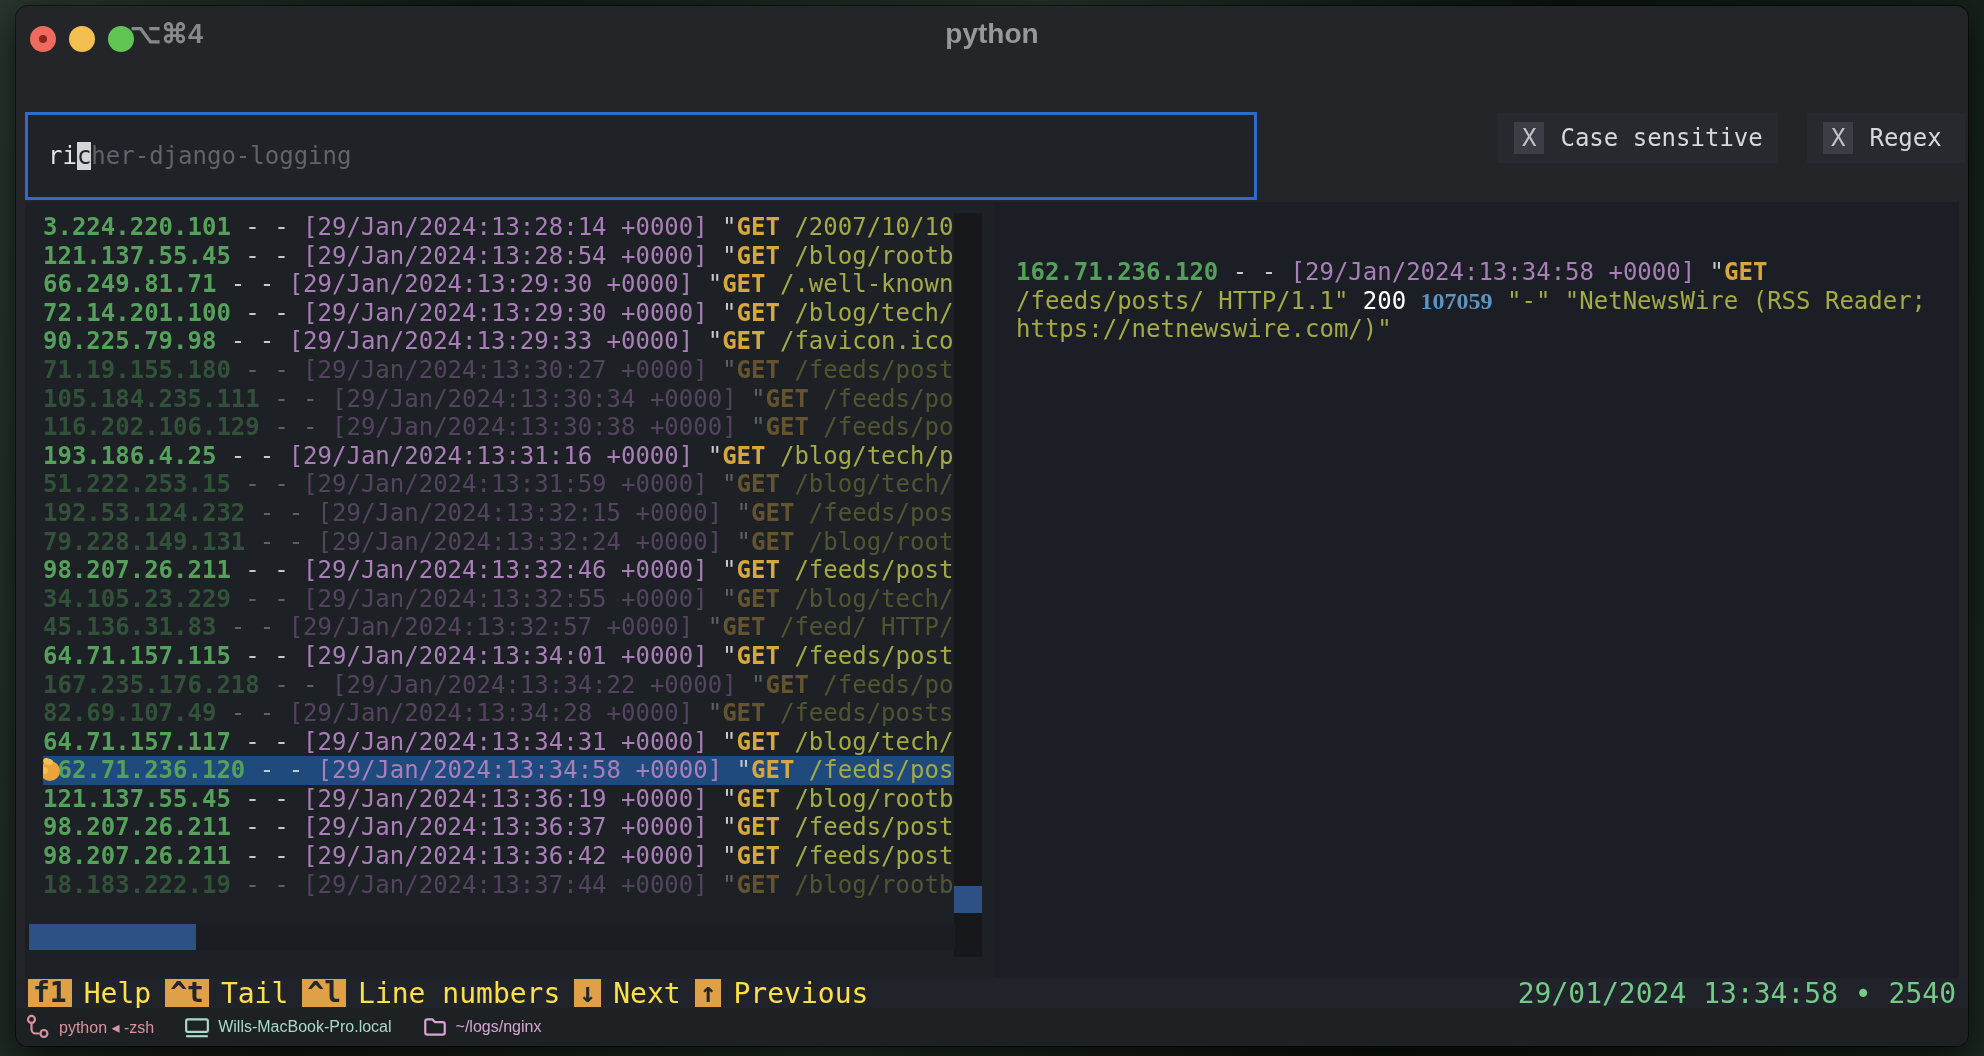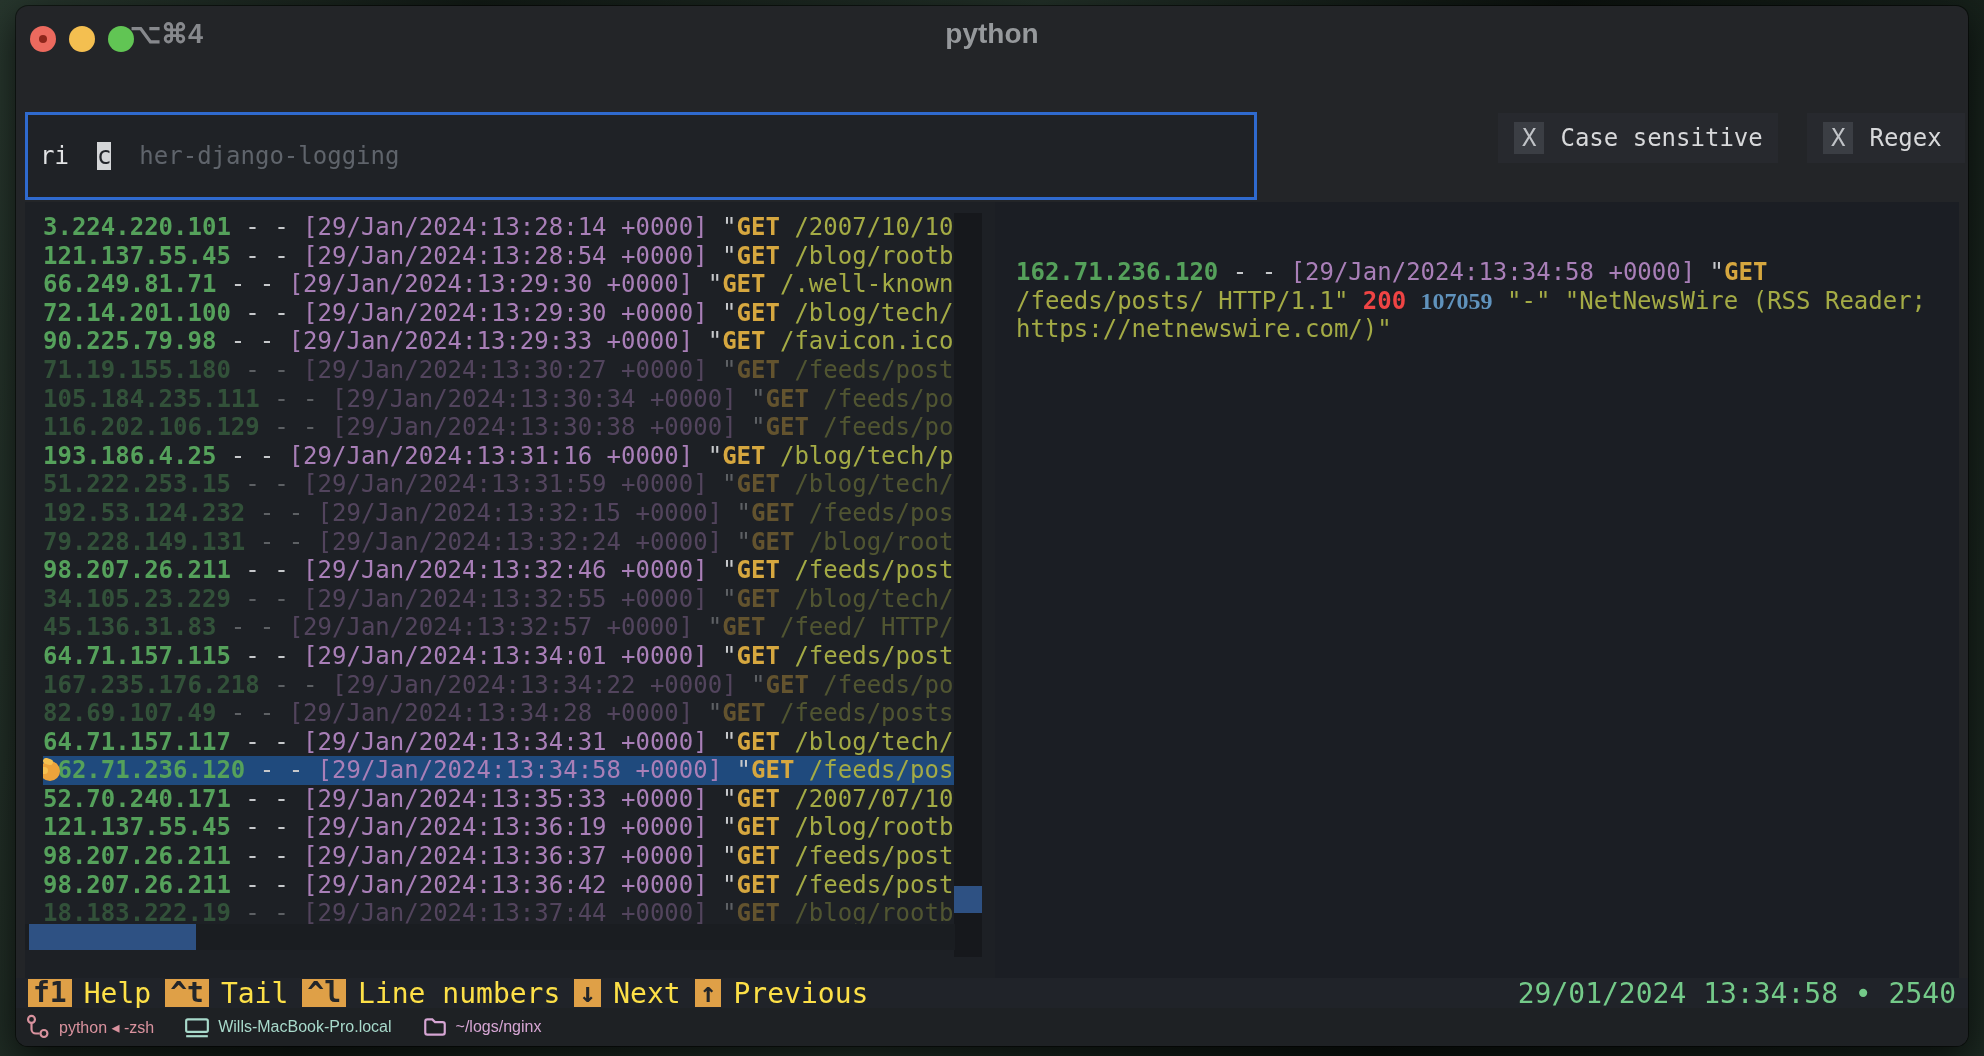--- a/index.html
+++ b/index.html
@@ -25,23 +25,22 @@
     position:absolute; left:114px; top:0; height:52px; line-height:56px;
     font-family:"Liberation Sans", sans-serif; font-weight:700; font-size:27px; color:#87898d;
   }
   .tb-title {
     position:absolute; left:0; right:0; top:0; height:52px; line-height:56px; text-align:center;
     font-family:"Liberation Sans", sans-serif; font-weight:700; font-size:28px; color:#96999c;
   }
   
   #searchbox {
     position:absolute; left:9px; top:106px; width:1232px; height:88px;
-    background:#1f2226; border:3px solid #2f6ace; display:flex; align-items:center; padding-left:12px;
+    background:#1f2226; border:3px solid #2f6ace; display:flex; align-items:center; padding-left:20px;
     font-size:24px;
-    gap:28px;
   }
   .s-typed { color:#e2e3e5; white-space:pre; }
   .s-cursor { background:#d4d6d8; color:#22252a; white-space:pre; }
   .s-suggest { color:#5f646b; white-space:pre; }
   .toggle-btn {
     position:absolute; top:107px; height:50px; background:#27292e;
     display:flex; align-items:center; font-size:24px; color:#d7d8da;
   }
   #toggle-case { left:1482px; width:280px; }
   #toggle-regex { left:1791px; width:158px; }
@@ -54,21 +53,21 @@
   #rows { position:absolute; left:18px; top:11px; width:912px; height:726px; overflow:hidden; }
   .lrow { position:relative; height:28.6px; line-height:28.6px; font-size:24px; white-space:pre; overflow:hidden; }
   .lrow.dim { opacity:.38; }
   .lrow.selected { background:#1f4a7d; }
   .pointer { position:absolute; left:-16px; top:1px; }
   .c-ip { color:#55a15b; font-weight:bold; }
   .c-sep { color:#c6c8cb; }
   .c-date { color:#a97fb8; }
   .c-method { color:#d6a73f; font-weight:bold; }
   .c-path { color:#a4ab45; }
-  .c-status { color:#ef4444; font-weight:bold; }
+  .c-status { color:#ffffff; font-weight:normal; }
   .c-size { color:#6093bd; font-weight:bold;font-family:Liberation Serif, serif; }
   
   #vscroll-track { position:absolute; left:929px; top:11px; width:28px; height:744px; background:#16181c; }
   #vscroll-handle { position:absolute; left:0; top:673px; width:28px; height:27px; background:#2e5183; }
   #hscroll-track { position:absolute; left:0; top:722px; width:930px; height:26px; background:#1a1d21; }
   #hscroll-handle { position:absolute; left:4px; top:0; width:167px; height:26px; background:#2e5183; }
   
   #detail-text { position:absolute; left:21px; top:56px; font-size:24px; }
   .dline { height:28.6px; line-height:28.6px; white-space:pre; }
   
@@ -138,21 +137,20 @@
         <div class="lrow dim"><span class="c-ip">45.136.31.83</span><span class="c-sep"> - - </span><span class="c-date">[29/Jan/2024:13:32:57 +0000]</span><span class="c-sep"> "</span><span class="c-method">GET</span><span class="c-path"> /feed/ HTTP/</span></div>
         <div class="lrow bright"><span class="c-ip">64.71.157.115</span><span class="c-sep"> - - </span><span class="c-date">[29/Jan/2024:13:34:01 +0000]</span><span class="c-sep"> "</span><span class="c-method">GET</span><span class="c-path"> /feeds/post</span></div>
         <div class="lrow dim"><span class="c-ip">167.235.176.218</span><span class="c-sep"> - - </span><span class="c-date">[29/Jan/2024:13:34:22 +0000]</span><span class="c-sep"> "</span><span class="c-method">GET</span><span class="c-path"> /feeds/po</span></div>
         <div class="lrow dim"><span class="c-ip">82.69.107.49</span><span class="c-sep"> - - </span><span class="c-date">[29/Jan/2024:13:34:28 +0000]</span><span class="c-sep"> "</span><span class="c-method">GET</span><span class="c-path"> /feeds/posts</span></div>
         <div class="lrow bright"><span class="c-ip">64.71.157.117</span><span class="c-sep"> - - </span><span class="c-date">[29/Jan/2024:13:34:31 +0000]</span><span class="c-sep"> "</span><span class="c-method">GET</span><span class="c-path"> /blog/tech/</span></div>
         <div class="lrow selected"><span class="pointer"><svg width="34" height="26" viewBox="0 0 34 26">
               <ellipse cx="23" cy="14" rx="10" ry="10" fill="#eda33b"></ellipse>
               <rect x="0" y="10" width="21" height="7" rx="3.5" fill="#f6c050"></rect>
               <rect x="16" y="1.5" width="10" height="6" rx="3" fill="#f6c050" transform="rotate(16 21 4.5)"></rect>
             </svg></span><span class="c-ip">162.71.236.120</span><span class="c-sep"> - - </span><span class="c-date">[29/Jan/2024:13:34:58 +0000]</span><span class="c-sep"> "</span><span class="c-method">GET</span><span class="c-path"> /feeds/pos</span></div>
-        <div class="lrow bright"><span class="c-ip">52.70.240.171</span><span class="c-sep"> - - </span><span class="c-date">[29/Jan/2024:13:35:33 +0000]</span><span class="c-sep"> "</span><span class="c-method">GET</span><span class="c-path"> /2007/07/10</span></div>
         <div class="lrow bright"><span class="c-ip">121.137.55.45</span><span class="c-sep"> - - </span><span class="c-date">[29/Jan/2024:13:36:19 +0000]</span><span class="c-sep"> "</span><span class="c-method">GET</span><span class="c-path"> /blog/rootb</span></div>
         <div class="lrow bright"><span class="c-ip">98.207.26.211</span><span class="c-sep"> - - </span><span class="c-date">[29/Jan/2024:13:36:37 +0000]</span><span class="c-sep"> "</span><span class="c-method">GET</span><span class="c-path"> /feeds/post</span></div>
         <div class="lrow bright"><span class="c-ip">98.207.26.211</span><span class="c-sep"> - - </span><span class="c-date">[29/Jan/2024:13:36:42 +0000]</span><span class="c-sep"> "</span><span class="c-method">GET</span><span class="c-path"> /feeds/post</span></div>
         <div class="lrow dim"><span class="c-ip">18.183.222.19</span><span class="c-sep"> - - </span><span class="c-date">[29/Jan/2024:13:37:44 +0000]</span><span class="c-sep"> "</span><span class="c-method">GET</span><span class="c-path"> /blog/rootb</span></div>
       </div>
     <div id="vscroll-track">
       <div id="vscroll-handle"></div>
     </div>
     <div id="hscroll-track">
       <div id="hscroll-handle"></div>

